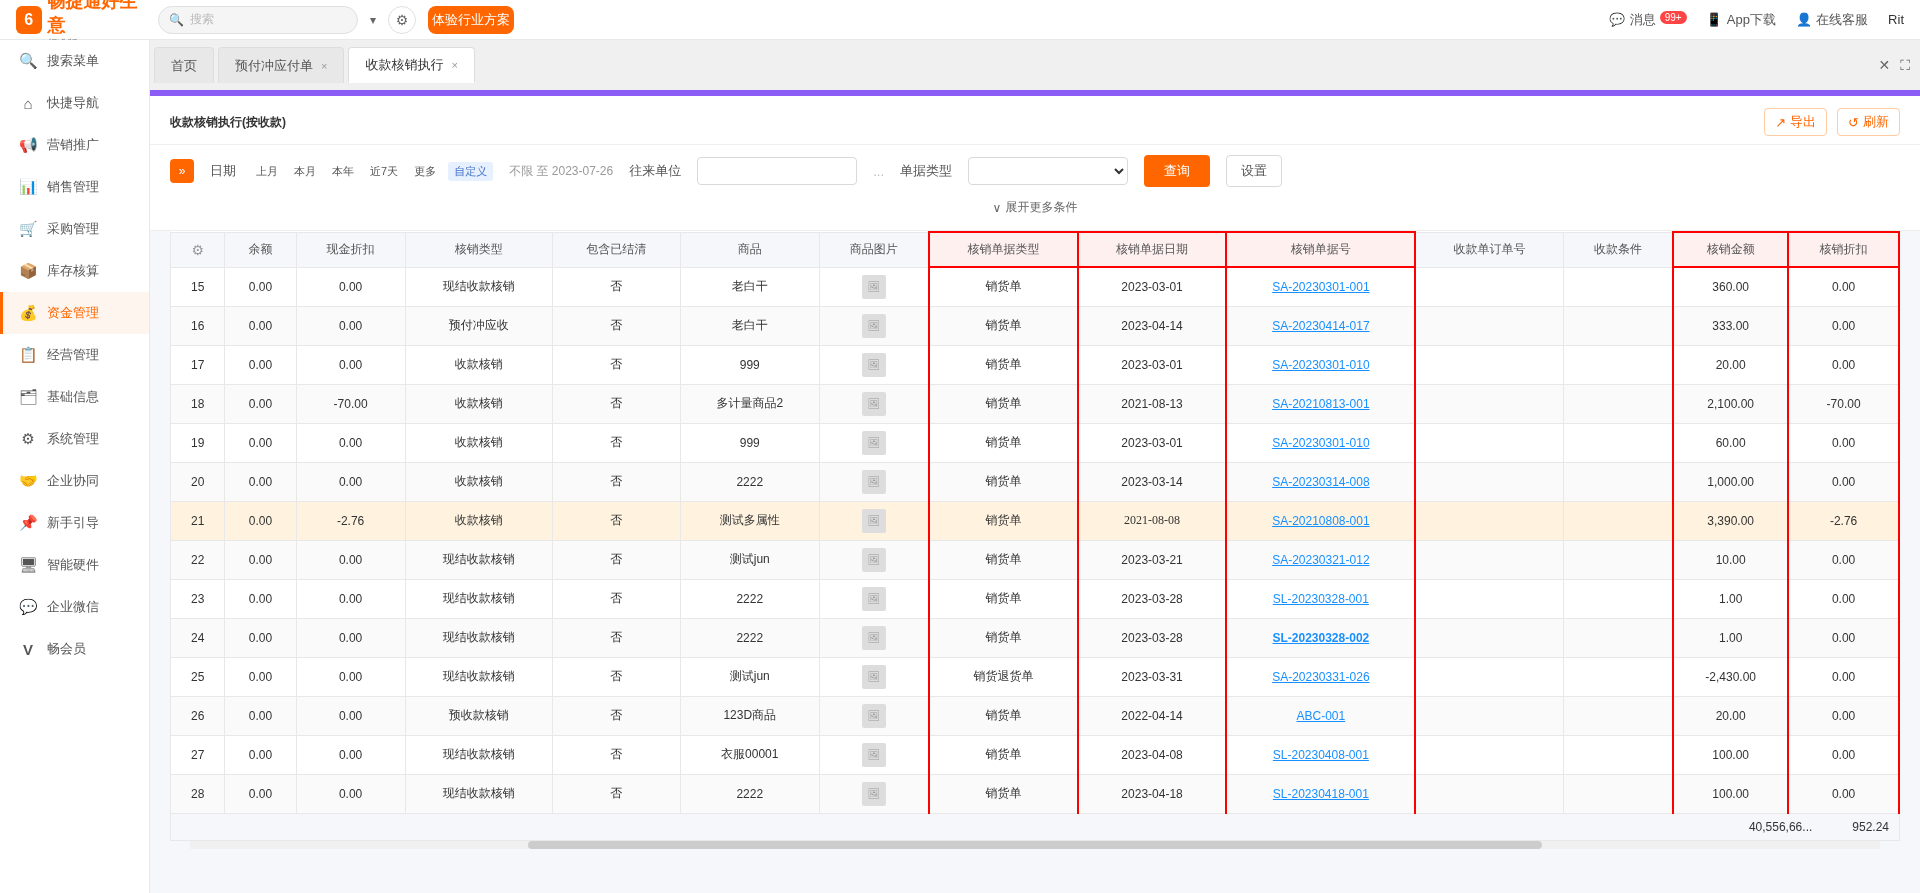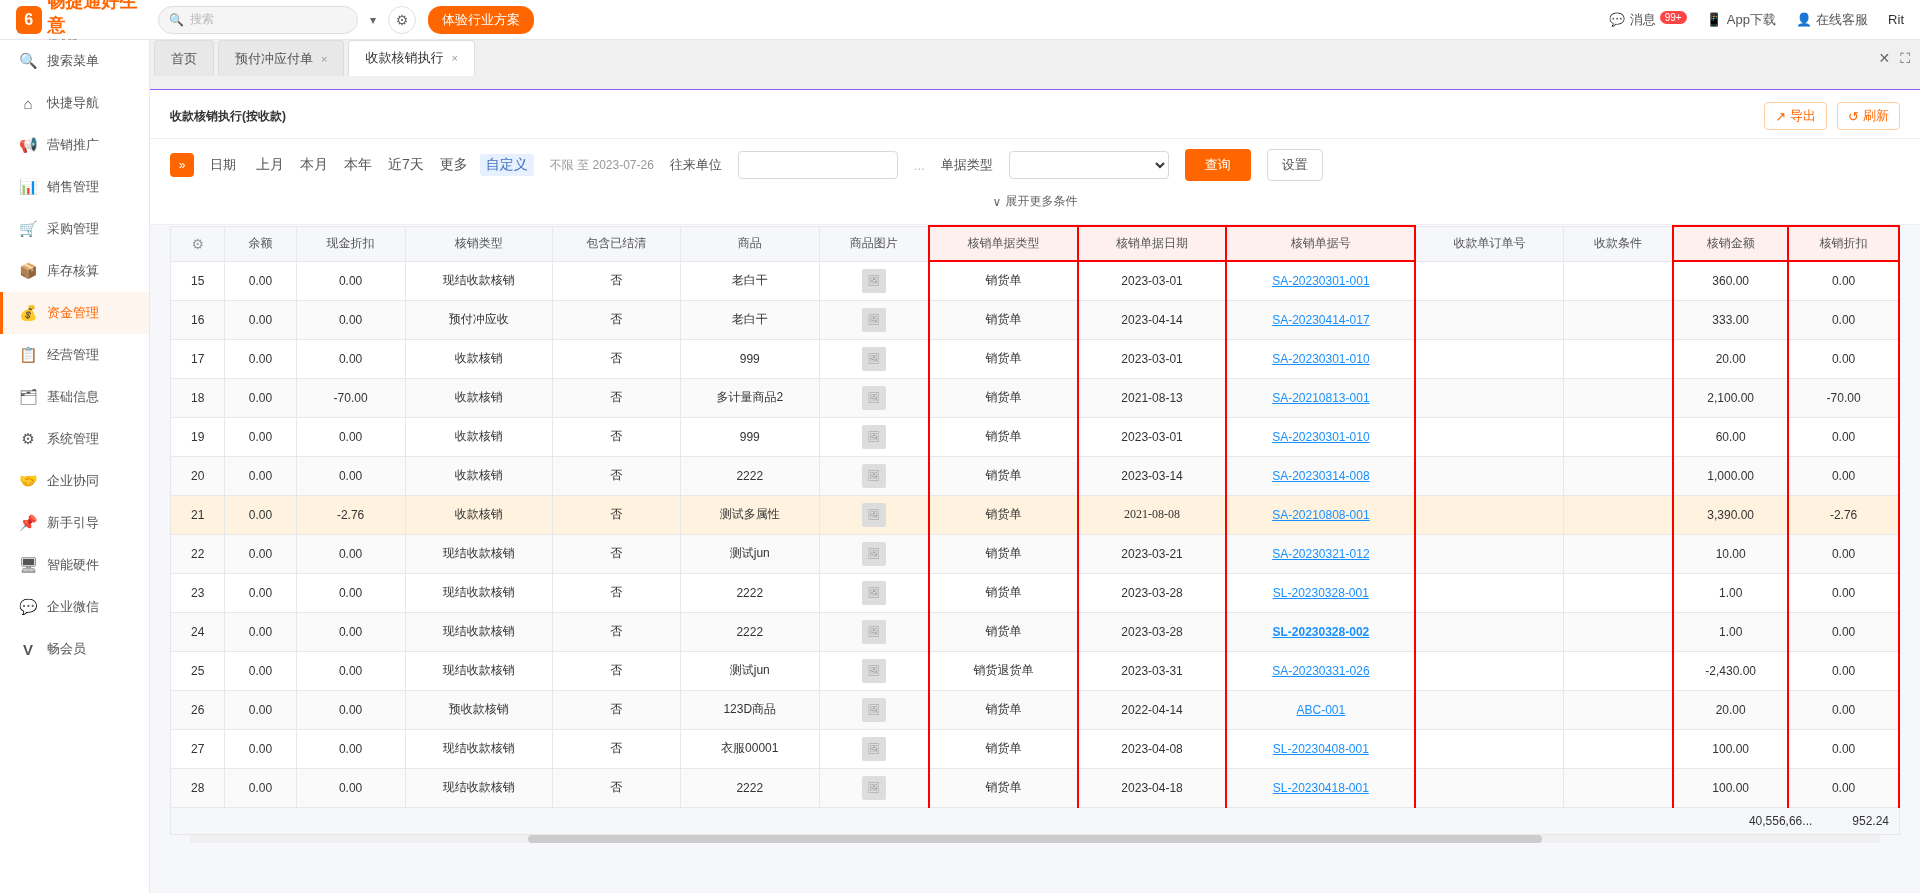--- a/index.html
+++ b/index.html
@@ -60,22 +60,22 @@
       border-radius: 50%;
       border: 1px solid #e0e0e0;
       color: #666;
       cursor: pointer;
       font-size: 14px;
     }
     .top-bar-btn {
       background: #ff6600;
       color: #fff;
       border: none;
-      border-radius: 13px;
-      padding: 5px 14px;
+      border-radius: 8px;
+      padding: 5px 4px;
       font-size: 13px;
       cursor: pointer;
     }
     .top-bar-right {
       margin-left: auto;
       display: flex;
       align-items: center;
       gap: 20px;
       color: #555;
       font-size: 13px;
@@ -127,26 +127,26 @@
     
     .content-area {
       flex: 1;
       display: flex;
       flex-direction: column;
       overflow: hidden;
     }
 
     
     .tab-bar {
-      height: 50px;
+      height: 56px;
       background: #f0f0f0;
       display: flex;
-      align-items: flex-start;
+      align-items: center;
       padding: 0 0 0 0;
-      border-bottom: 1px solid #8b5cf6;
+      border-bottom: 6px solid #8b5cf6;
       position: relative;
     }
     .tab {
       height: 36px;
       display: flex;
       align-items: center;
       padding: 0 16px;
       gap: 8px;
       font-size: 13px;
       cursor: pointer;
@@ -244,21 +244,21 @@
       cursor: pointer;
     }
     .filter-label { color: #555; font-size: 13px; }
     .filter-date-options {
       display: flex;
       gap: 8px;
       align-items: center;
     }
     .date-option {
       color: #555;
-      font-size: 14px;
+      font-size: 11px;
       cursor: pointer;
       padding: 2px 4px;
     }
     .date-option.custom {
       background: #e6f0ff;
       color: #4472c4;
       border-radius: 3px;
       padding: 2px 6px;
     }
     .filter-date-range {

